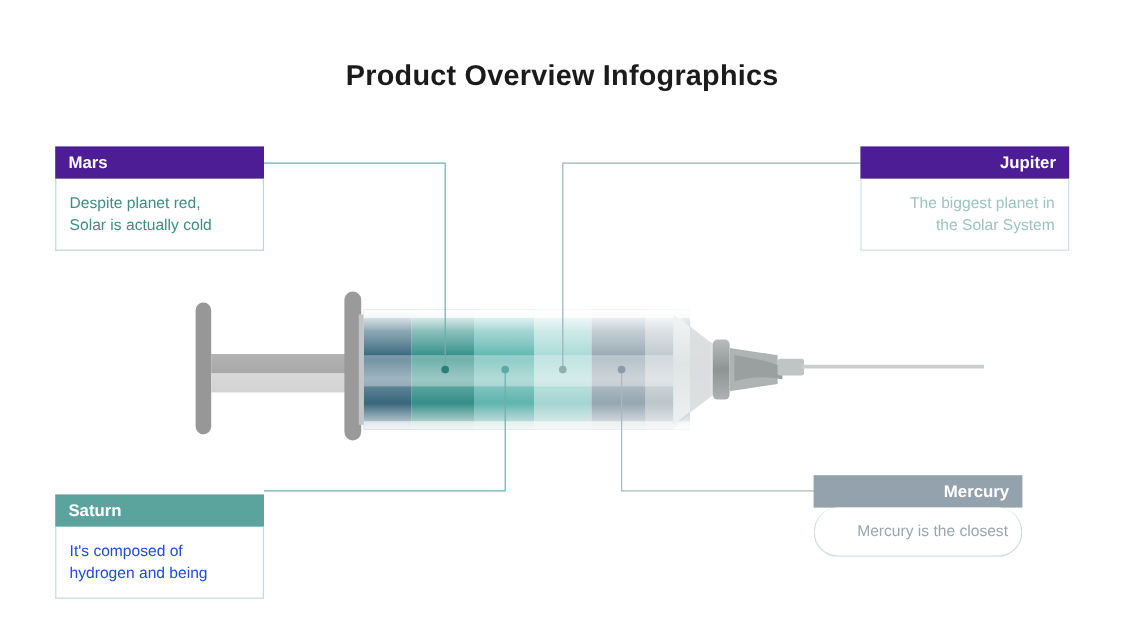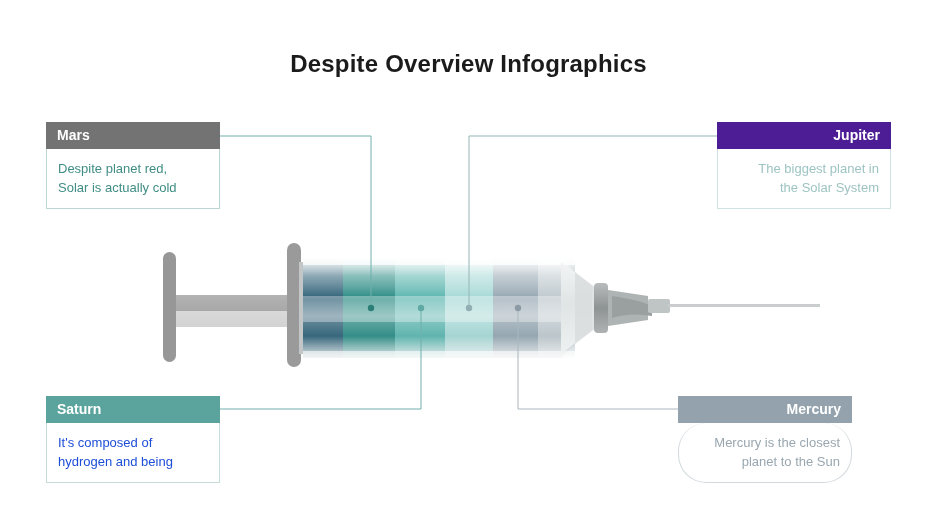--- a/index.html
+++ b/index.html
@@ -39,42 +39,42 @@
   }
   .card .body .ln{display:block;white-space:nowrap;}
 
   .card.align-left .hdr{text-align:left;}
   .card.align-left .body{text-align:left;}
   .card.align-right .hdr{text-align:right;}
   .card.align-right .body{text-align:right;}
 
   
   #card-mars   {left:46px; top:122px;}
-  #card-saturn {left:46px; top:396px;}
+  #card-saturn {left:46px; top:412px;}
   #card-jupiter{left:717px;top:122px;}
   #card-mercury{left:678px;top:396px;}
 
-  #card-mars    .hdr{background:#737373;}
+  #card-mars    .hdr{background:#4c1d95;}
   #card-mars    .body{color:#3f8d85;border-color:#bcd7d4;}
   #card-saturn  .hdr{background:#5aa49d;}
   #card-saturn  .body{color:#1d4ed8;border-color:#c6dcda;}
   #card-jupiter .hdr{background:#4c1d95;}
   #card-jupiter .body{color:#9dc4c2;border-color:#cfe2e1;}
   #card-mercury .hdr{background:#93a2ac;}
   #card-mercury .body{color:#9aa7b0;border-color:#d3dade;border-radius:28px;}
 
   
   .syringe{position:absolute;left:0;top:0;width:937px;height:527px;}
 </style>
 </head>
 <body>
 
 <div class="stage">
 
-  <div class="title">Despite Overview Infographics</div>
+  <div class="title">Product Overview Infographics</div>
 
   <svg class="syringe" viewBox="0 0 937 527" xmlns="http://www.w3.org/2000/svg">
     <defs>
       <linearGradient id="vfade" x1="0" y1="0" x2="0" y2="1">
         <stop offset="0%" stop-color="#ffffff" stop-opacity="0.95"></stop>
         <stop offset="18%" stop-color="#ffffff" stop-opacity="0.28"></stop>
         <stop offset="42%" stop-color="#ffffff" stop-opacity="0.00"></stop>
         <stop offset="58%" stop-color="#ffffff" stop-opacity="0.30"></stop>
         <stop offset="78%" stop-color="#ffffff" stop-opacity="0.02"></stop>
         <stop offset="100%" stop-color="#ffffff" stop-opacity="0.92"></stop>
@@ -180,17 +180,16 @@
     <div class="body">
       <span class="ln">It's composed of</span>
       <span class="ln">hydrogen and being</span>
     </div>
   </div>
 
   <div class="card align-right" id="card-mercury">
     <div class="hdr">Mercury</div>
     <div class="body">
       <span class="ln">Mercury is the closest</span>
-      <span class="ln">planet to the Sun</span>
     </div>
   </div>
 
 </div>
 
 </body></html>

